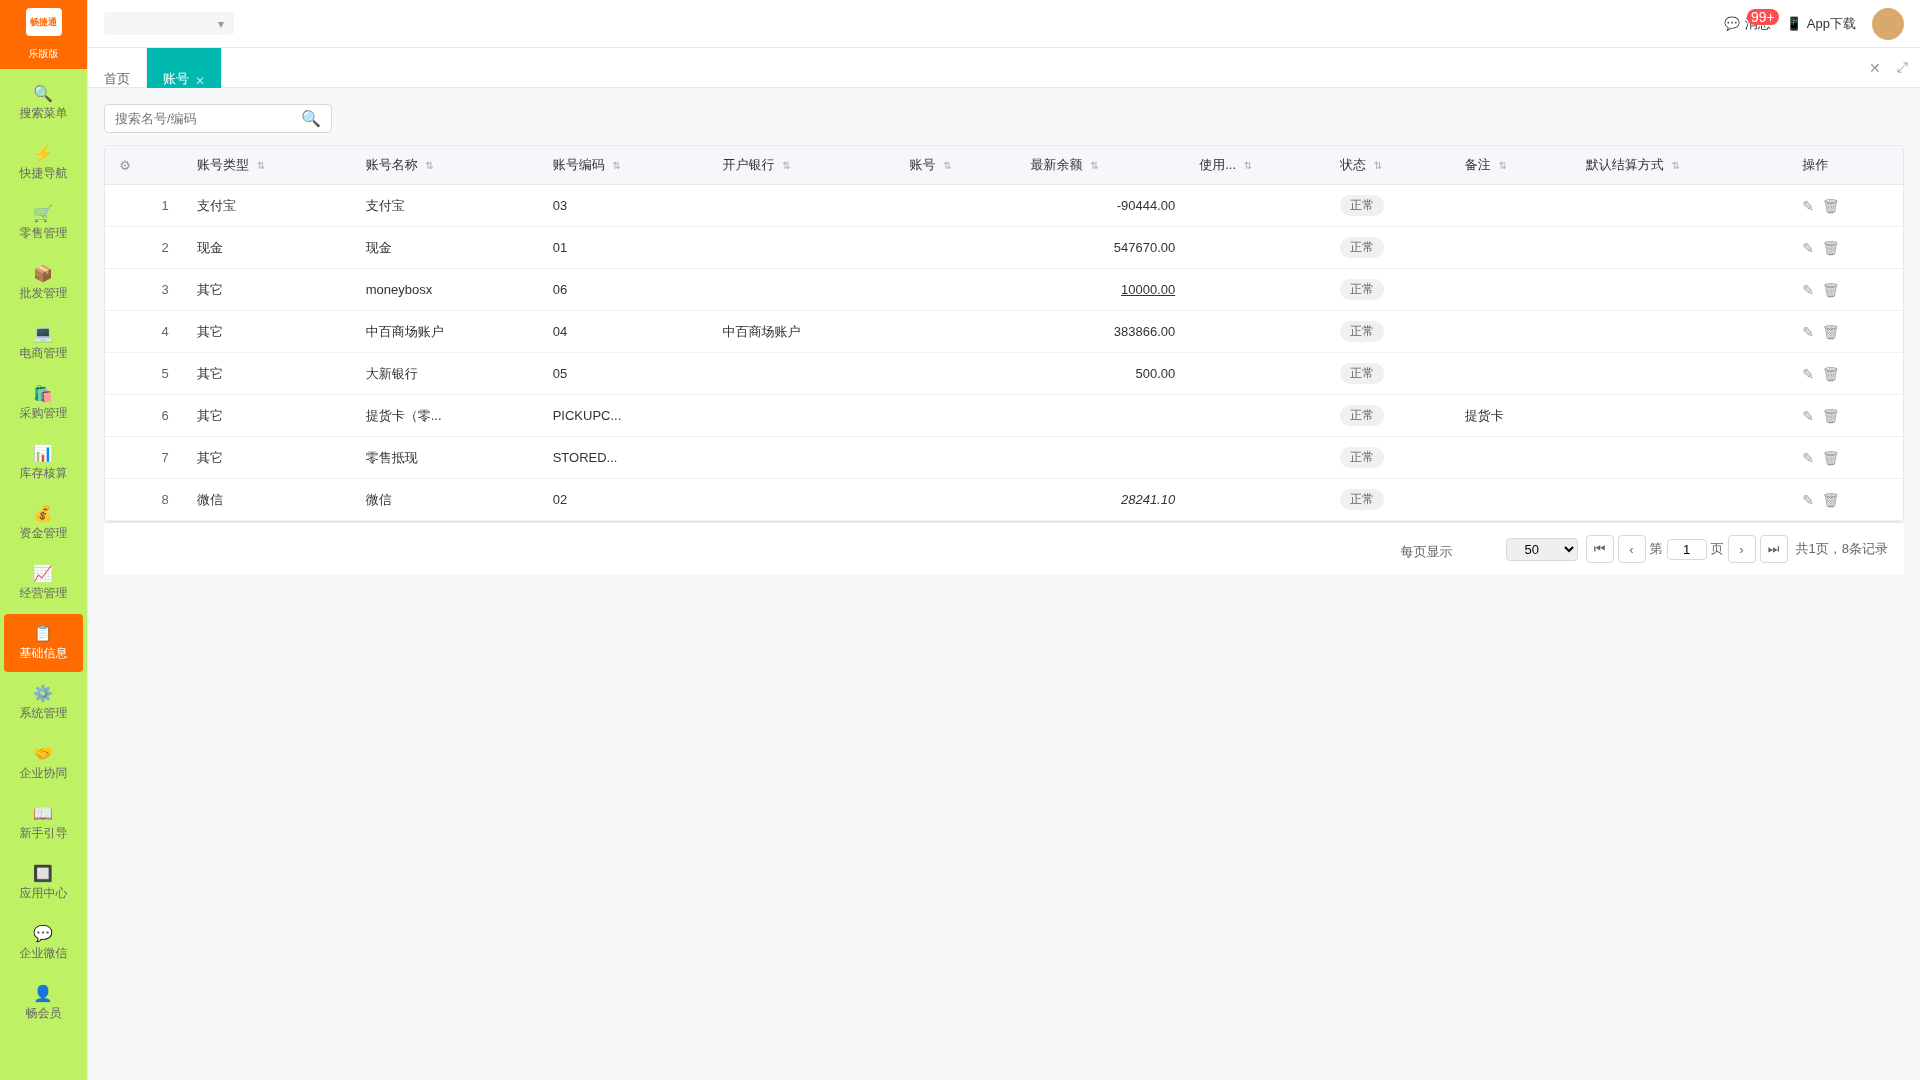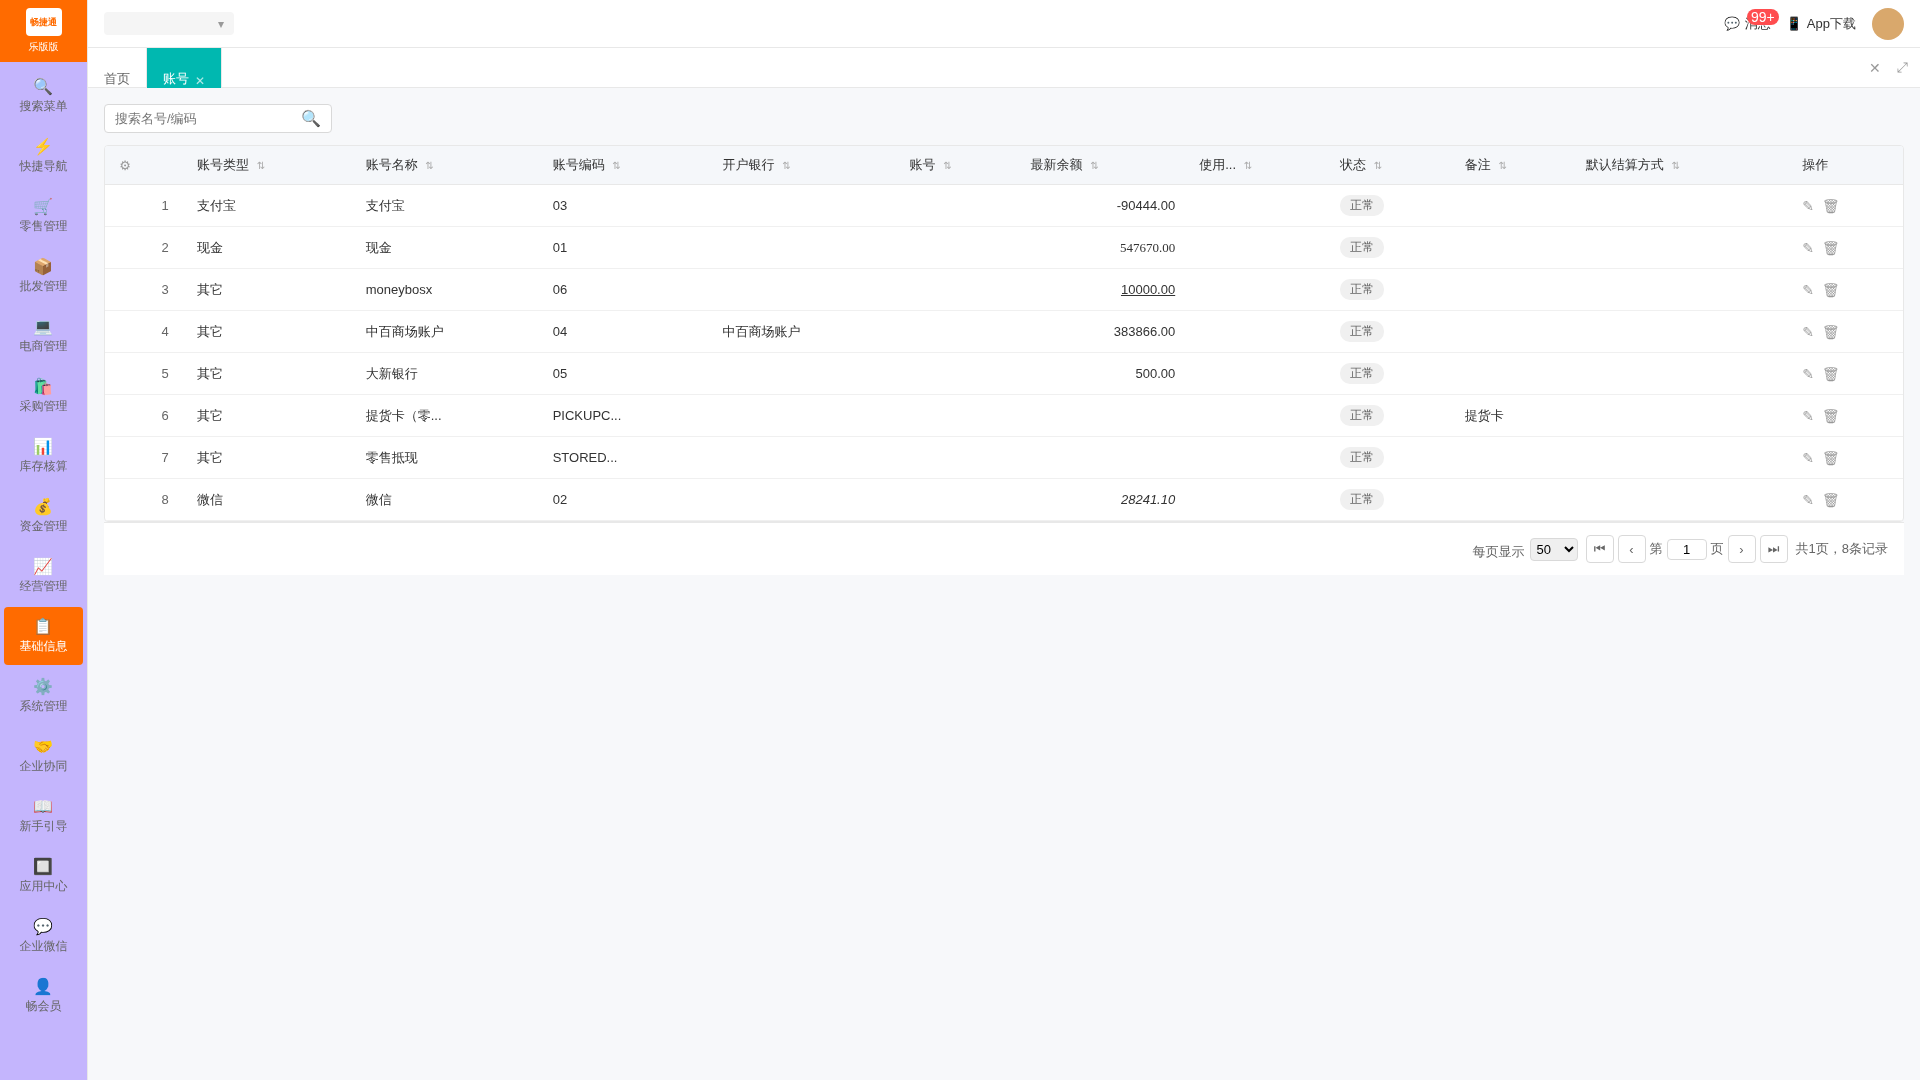--- a/index.html
+++ b/index.html
@@ -1,21 +1,21 @@
 <!DOCTYPE html>
 <html><head>
   <meta charset="utf-8">
   <style>
     * { box-sizing: border-box; margin: 0; padding: 0; font-family: 'Microsoft YaHei', Arial, sans-serif; }
     body { width: 1920px; height: 1080px; overflow: hidden; display: flex; background: #f0f2f5; }
 
     
     .sidebar {
       width: 88px;
-      background: #c4b5fd;
+      background: #bef264;
       display: flex;
       flex-direction: column;
       border-right: 1px solid #e8e8e8;
       flex-shrink: 0;
       text-align: center;
     }
     .sidebar-nav {
       flex: 1;
       display: flex;
       flex-direction: column;
@@ -295,22 +295,23 @@
       margin-top: 0;
     }
     .page-size-select {
       display: flex;
       align-items: flex-end;
       gap: 5px;
     }
     .page-size-select select {
       border: 1px solid #d9d9d9;
       border-radius: 4px;
-      padding: 2px 2px;
-      font-size: 13px;
+      padding: 2px 14px;
+      font-size: 13px;
+      margin-left: 48px;
     }
     .page-nav {
       display: flex;
       align-items: center;
       gap: 4px;
     }
     .page-nav-btn {
       width: 28px;
       height: 28px;
       display: flex;
@@ -349,21 +350,21 @@
       display: flex;
       align-items: center;
       justify-content: center;
       font-size: 11px;
       font-weight: bold;
       color: #ff6b00;
     }
     .brand-name {
       color: #fff;
       font-size: 10px;
-      margin-top: 4px;
+      margin-top: 11px;
     }
   </style>
 </head>
 <body>
 
 <div class="sidebar">
   <div class="brand">
     <div class="brand-icon">
       <span style="font-size:9px;color:#ff6b00;font-weight:bold;">畅捷通</span>
     </div>
@@ -558,21 +559,21 @@
       </td>
     </tr>
             <tr>
       <td class="row-num"></td>
       <td class="row-num">2</td>
       <td>现金</td>
       <td>现金</td>
       <td>01</td>
       <td></td>
       <td></td>
-      <td style="text-align:right;font-family:Liberation Serif, serif;">547670.00</td>
+      <td style="text-align:right;">547670.00</td>
       <td></td>
       <td><span class="status-badge">正常</span></td>
       <td></td>
       <td></td>
       <td>
         <div class="action-btns">
           <span class="action-btn" title="编辑">✎</span>
           <span class="action-btn" title="删除">🗑</span>
         </div>
       </td>

